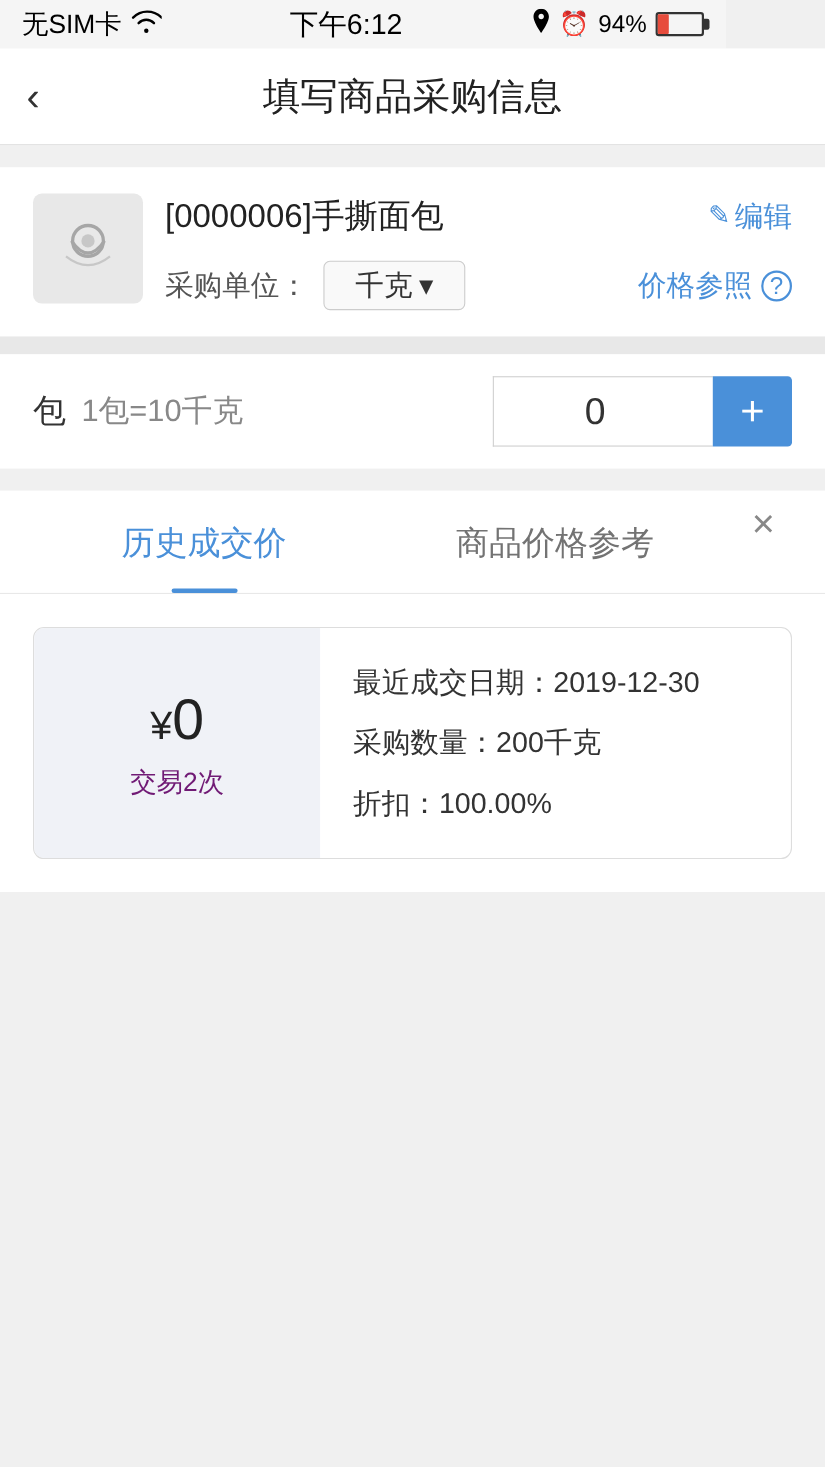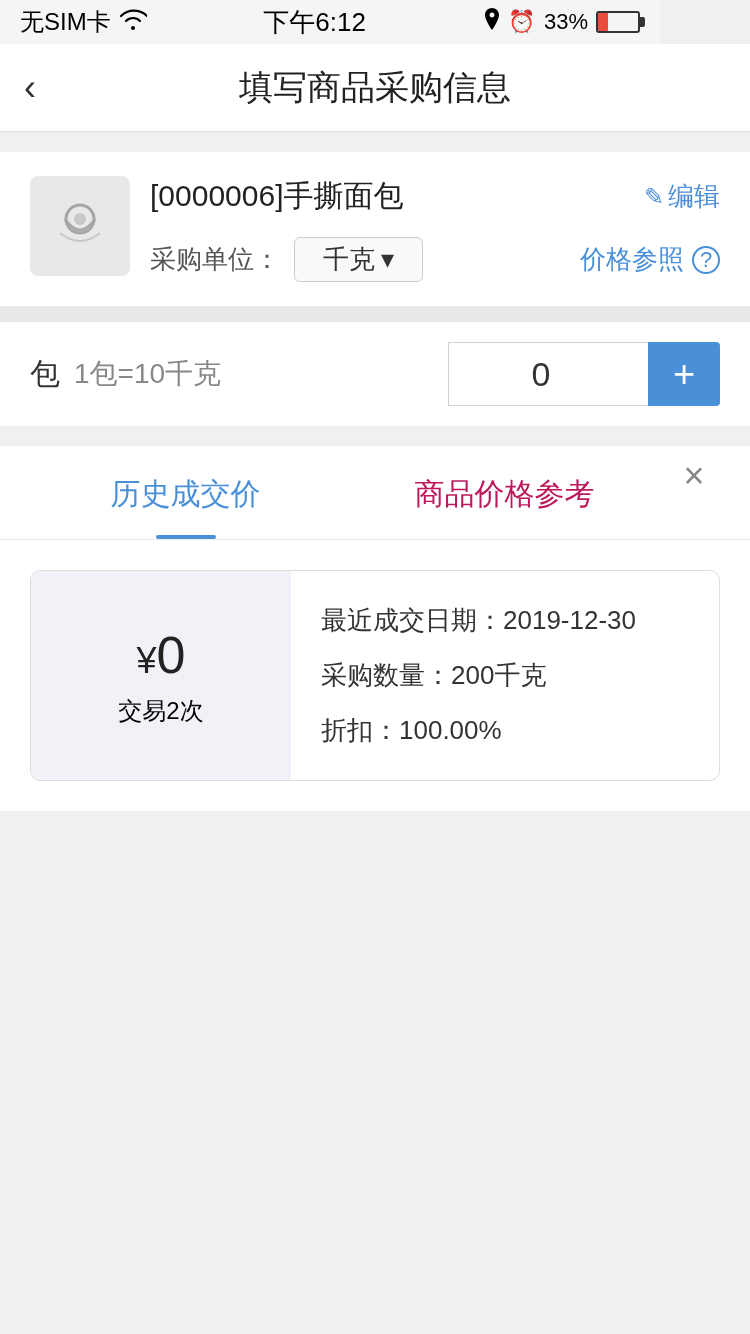--- a/index.html
+++ b/index.html
@@ -244,21 +244,21 @@
       align-items: flex-start;
       border-bottom: 1px solid #e8e8e8;
       padding: 0 26px;
       position: relative;
     }
     .tab-item {
       flex: 1;
       text-align: center;
       padding: 28px 0 24px;
       font-size: 30px;
-      color: #be185d;
+      color: #737373;
       cursor: pointer;
       position: relative;
     }
     .tab-item.active {
       color: #4a90d9;
       font-weight: 500;
     }
     .tab-item.active::after {
       content: '';
       position: absolute;
@@ -304,21 +304,21 @@
     .price-amount {
       font-size: 52px;
       color: #222;
       font-weight: 400;
     }
     .price-amount .currency {
       font-size: 36px;
     }
     .price-transactions {
       font-size: 24px;
-      color: #000000;
+      color: #701a75;
       margin-top: 10px;
     }
     .price-right {
       flex: 1;
       padding: 30px 30px;
       display: flex;
       flex-direction: column;
       gap: 16px;
       justify-content: flex-end;
     }
@@ -349,21 +349,21 @@
     </span>
   </div>
   <div class="status-center">下午6:12</div>
   <div class="status-right">
     <span>
       <svg width="18" height="22" viewBox="0 0 18 22" fill="none">
         <path d="M9 0C5.1 0 2 3.1 2 7c0 5.3 7 15 7 15s7-9.7 7-15c0-3.9-3.1-7-7-7zm0 9.5C7.6 9.5 6.5 8.4 6.5 7S7.6 4.5 9 4.5 11.5 5.6 11.5 7 10.4 9.5 9 9.5z" fill="#000"></path>
       </svg>
     </span>
     <span>⏰</span>
-    <span>33%</span>
+    <span>94%</span>
     <span class="battery-icon">
       <div class="battery-fill"></div>
     </span>
   </div>
 </div>
 
 <div class="nav-bar">
   <div class="nav-back">‹</div>
   <div class="nav-title">填写商品采购信息</div>
 </div>

